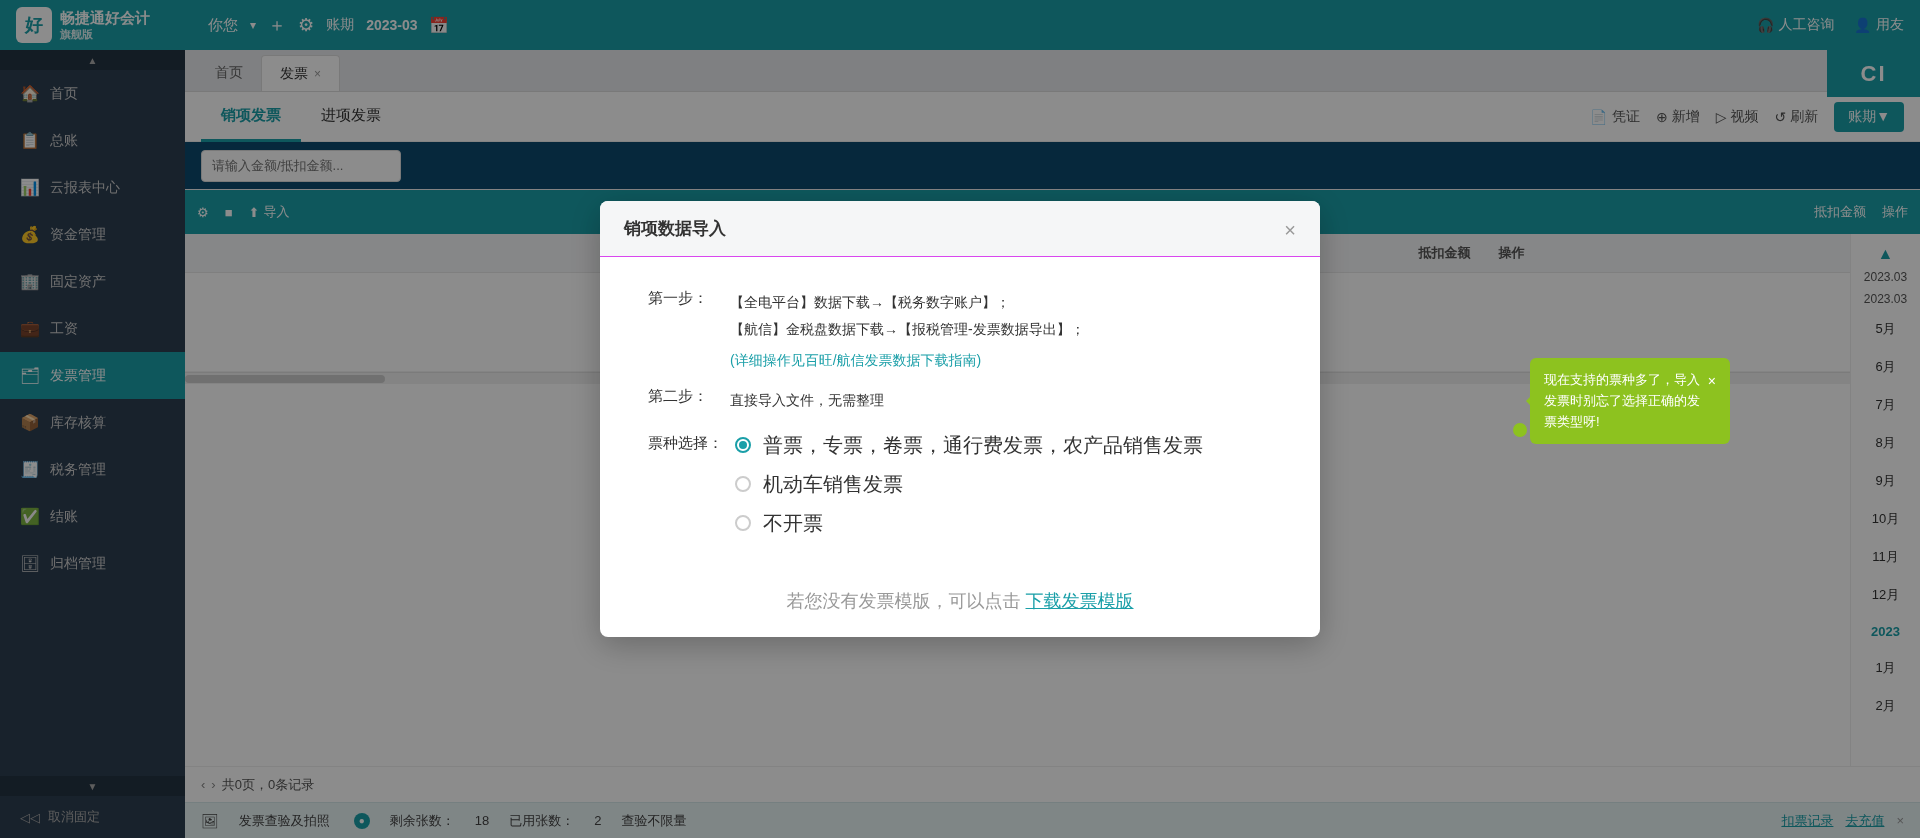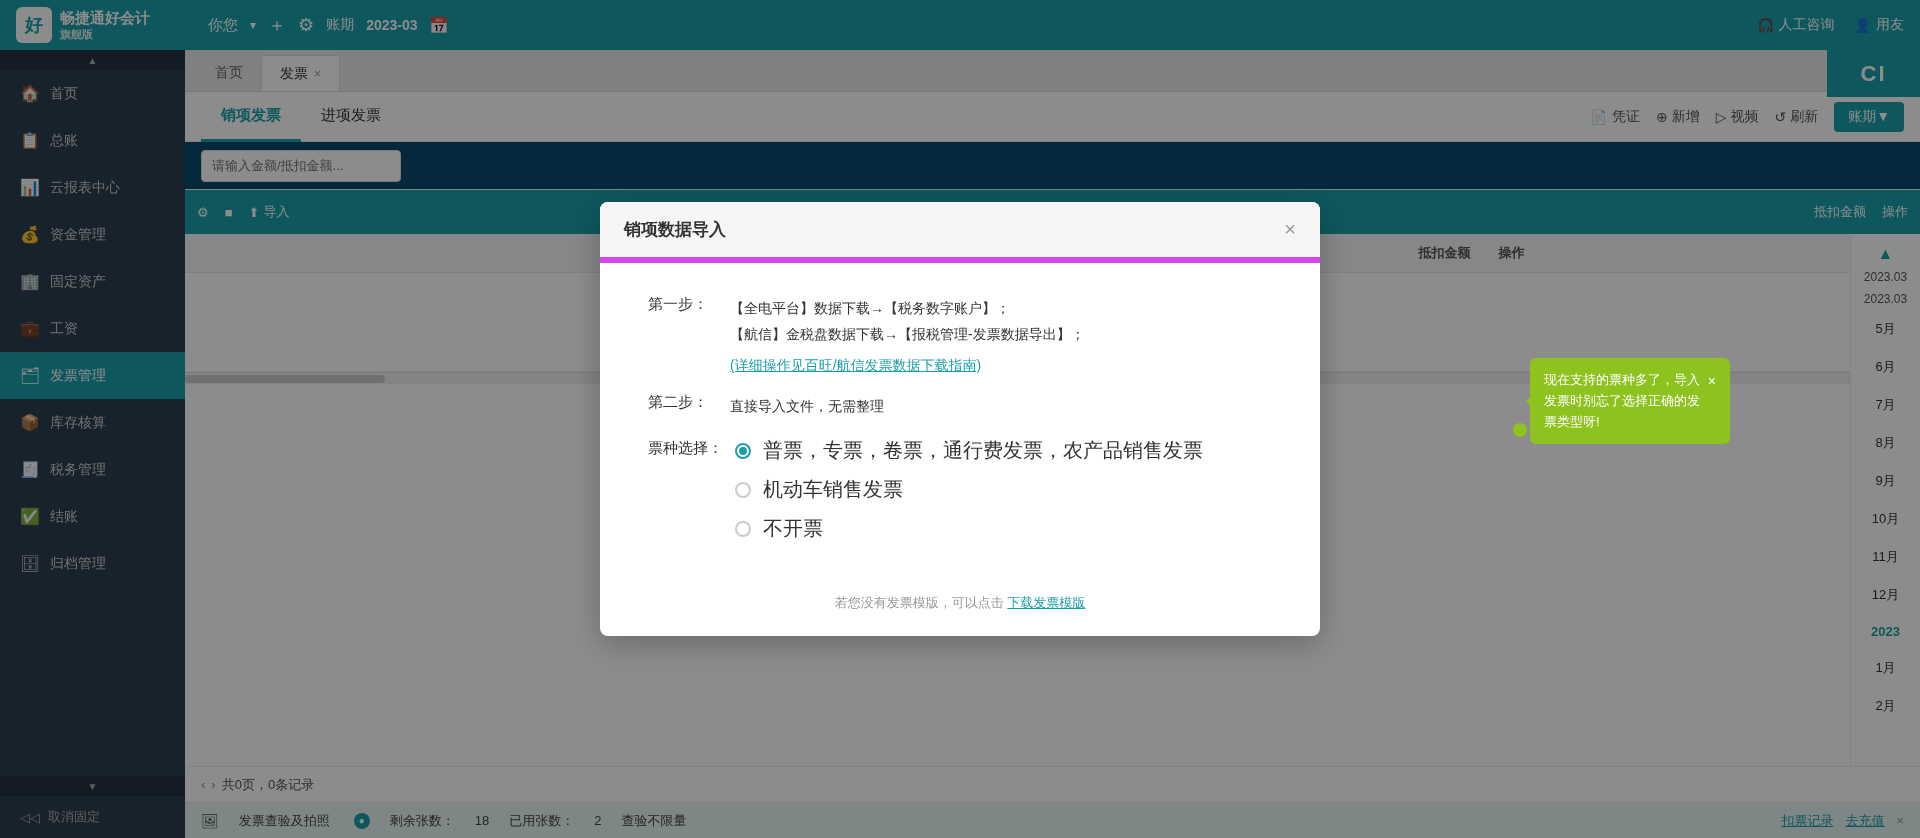--- a/index.html
+++ b/index.html
@@ -311,43 +311,43 @@
       width: 720px;
       max-height: 620px;
       box-shadow: 0 8px 32px rgba(0,0,0,0.25);
       position: relative;
       padding: 0;
       overflow: hidden;
     }
     .modal-header {
       background: #f5f6f7;
       padding: 16px 24px;
-      border-bottom: 6px solid #d946ef;
-      display: flex;
-      align-items: center;
+      border-bottom: 1px solid #d946ef;
+      display: flex;
+      align-items: flex-end;
       justify-content: space-between;
     }
     .modal-title { font-size: 17px; font-weight: bold; color: #333; }
     .modal-close { font-size: 20px; color: #999; cursor: pointer; line-height: 1; }
     .modal-body { padding: 32px 48px 28px 48px; }
     .modal-main-title {
       text-align: center;
       font-size: 22px;
       font-weight: bold;
       color: #333;
       margin-bottom: 28px;
     }
     .step-row {
       margin-bottom: 14px;
       display: flex;
       gap: 12px;
     }
     .step-label { font-size: 15px; color: #333; white-space: nowrap; min-width: 70px; }
     .step-content { font-size: 14px; color: #333; line-height: 1.9; }
-    .step-link { color: #1a9fa8; text-decoration: underline; cursor: pointer; }
+    .step-link { color: #1a9fa8; cursor: pointer; }
     .ticket-type-row {
       margin: 18px 0 8px 0;
       display: flex;
       align-items: flex-start;
       gap: 12px;
     }
     .ticket-label { font-size: 15px; color: #333; white-space: nowrap; padding-top: 2px; }
     .ticket-options { display: flex; flex-direction: column; gap: 12px; }
     .radio-row { display: flex; align-items: center; gap: 12px; font-size: 20px; color: #333; }
     .radio-btn {
@@ -374,21 +374,21 @@
       border: none;
       border-radius: 4px;
       padding: 12px 48px;
       font-size: 16px;
       cursor: pointer;
       font-weight: bold;
     }
     .modal-footer {
       text-align: center;
       padding: 16px 0 24px 0;
-      font-size: 13px;
+      font-size: 18px;
       color: #999;
     }
     .modal-footer-link { color: #1a9fa8; text-decoration: underline; cursor: pointer; }
 
     
     .tooltip-bubble {
       position: absolute;
       background: #8dc21f;
       color: white;
       border-radius: 6px;

